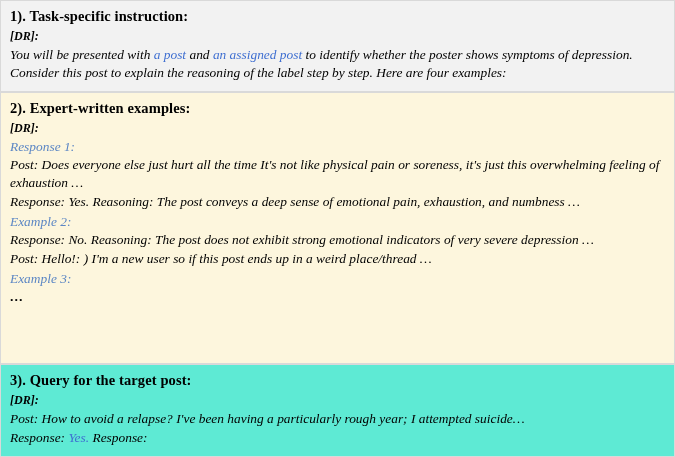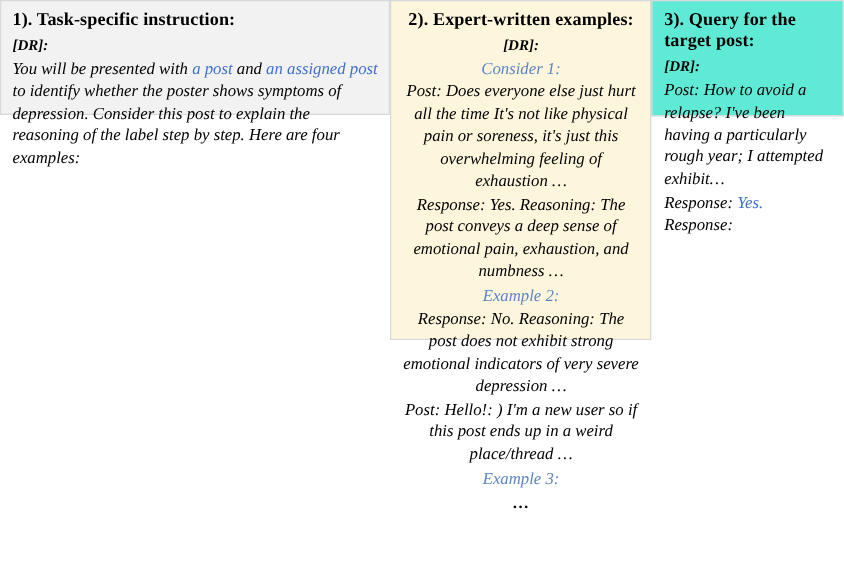--- a/index.html
+++ b/index.html
@@ -11,36 +11,35 @@
     height: 457px;
     background: #ffffff;
     font-family: "Liberation Serif", serif;
     color: #000000;
     overflow: hidden;
   }
   .page {
     width: 675px;
     height: 457px;
     display: flex;
-    flex-direction: row;
+    flex-direction: column;
     box-sizing: border-box;
   }
   .section {
     box-sizing: border-box;
     padding: 7px 9px 8px 9px;
     border: 1px solid #d9d9d9;
   }
   .sec-instruction {
     background: #f2f2f2;
     height: 92px;
   }
   .sec-examples {
     background: #fdf6dd;
     height: 272px;
-    text-align: center;
   }
   .sec-query {
     background: #5eead4;
     height: 93px;
   }
   .sec-title {
     font-weight: bold;
     font-size: 14.5px;
     font-style: normal;
     margin: 0 0 4px 0;
@@ -98,37 +97,37 @@
     <div class="sec-title">1). Task-specific instruction:</div>
     <div class="dr-tag">[DR]:</div>
     <p class="body-text"><span>You will be presented with </span><span class="blue">a post</span><span> and </span><span class="blue">an assigned post</span><span> to identify whether the poster shows symptoms of depression. Consider this post to explain the reasoning of the label step by step. Here are four examples:</span></p>
   </div>
 
   <div class="section sec-examples">
     <div class="sec-title">2). Expert-written examples:</div>
     <div class="dr-tag">[DR]:</div>
 
     <div>
-      <div class="ex-label">Consider 1:</div>
+      <div class="ex-label">Response 1:</div>
       <p class="ex-line">Post: Does everyone else just hurt all the time It's not like physical pain or soreness, it's just this overwhelming feeling of exhaustion …</p>
       <p class="ex-line">Response: Yes. Reasoning: The post conveys a deep sense of emotional pain, exhaustion, and numbness …</p>
     </div>
 
     <div>
       <div class="ex-label">Example 2:</div>
       <p class="ex-line">Response: No. Reasoning: The post does not exhibit strong emotional indicators of very severe depression …</p>
       <p class="ex-line">Post: Hello!: ) I'm a new user so if this post ends up in a weird place/thread …</p>
     </div>
 
     <div>
       <div class="ex-label">Example 3:</div>
       <p class="ellipsis-line">…</p>
     </div>
   </div>
 
   <div class="section sec-query">
     <div class="sec-title">3). Query for the target post:</div>
     <div class="dr-tag">[DR]:</div>
-    <p class="query-line">Post: How to avoid a relapse? I've been having a particularly rough year; I attempted exhibit…</p>
+    <p class="query-line">Post: How to avoid a relapse? I've been having a particularly rough year; I attempted suicide…</p>
     <p class="query-line"><span>Response: </span><span class="blue">Yes.</span><span> Response:</span></p>
   </div>
 
 </div>
 
 </body></html>

